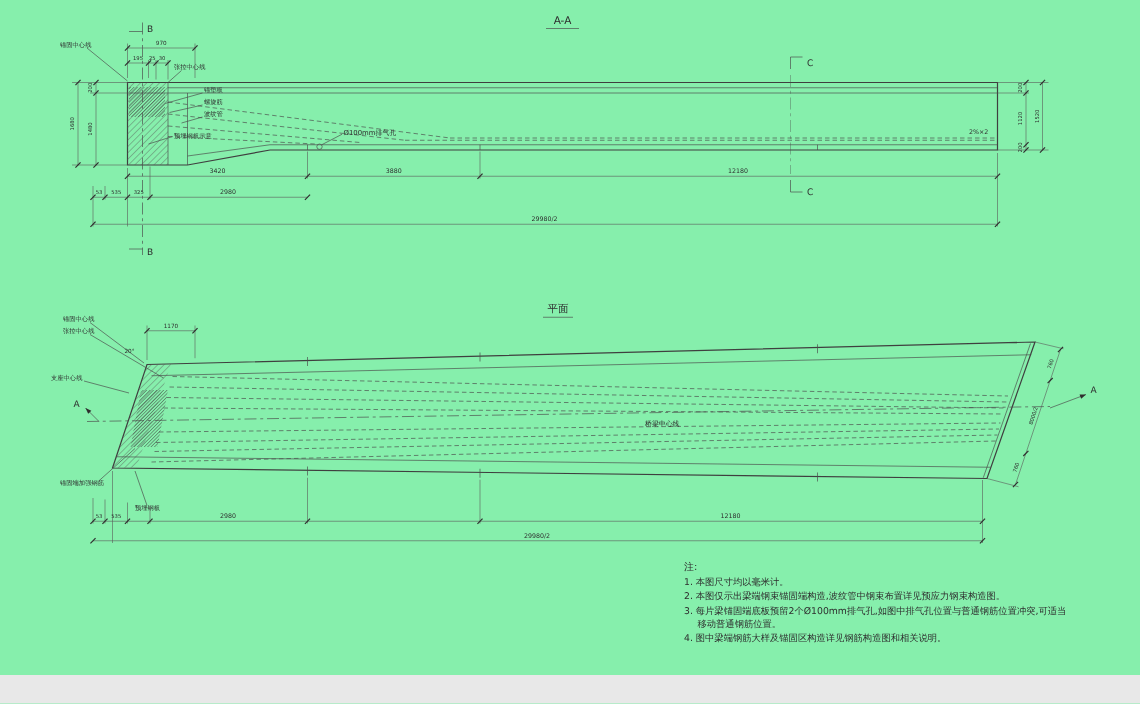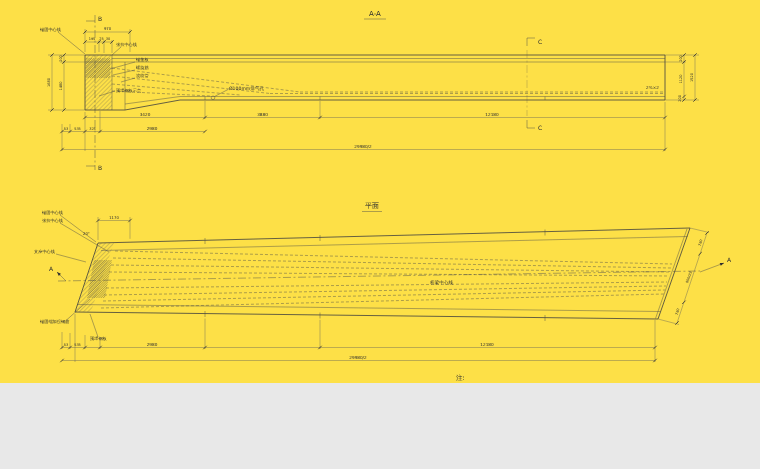--- a/index.html
+++ b/index.html
@@ -1,16 +1,16 @@
 <!DOCTYPE html>
 <html><head>
 <meta charset="utf-8">
 <style>
   html,body{margin:0;padding:0;background:#e8e8e8;}
-  .page{position:relative;width:760px;height:383px;background:#fde047;overflow:hidden;
+  .page{position:relative;width:760px;height:450px;background:#86efac;overflow:hidden;
         font-family:"DejaVu Sans","Liberation Sans",sans-serif;}
   svg{position:absolute;left:0;top:0;}
   svg text{font-family:"DejaVu Sans","Liberation Sans",sans-serif;fill:#2e2e2e;}
   .ln{stroke:#3f3f3f;stroke-width:0.8;fill:none;}
   .thin{stroke:#4a4a4a;stroke-width:0.45;fill:none;}
   .dim{stroke:#5a5a5a;stroke-width:0.4;fill:none;}
   .tick{stroke:#2e2e2e;stroke-width:0.8;fill:none;}
   .dash{stroke:#4a4a4a;stroke-width:0.45;fill:none;stroke-dasharray:3,2;}
   .cdash{stroke:#4a4a4a;stroke-width:0.45;fill:none;stroke-dasharray:8,2.5,2,2.5;}
   .t7{font-size:7px;}.t6{font-size:6px;}.t46{font-size:4.6px;}

